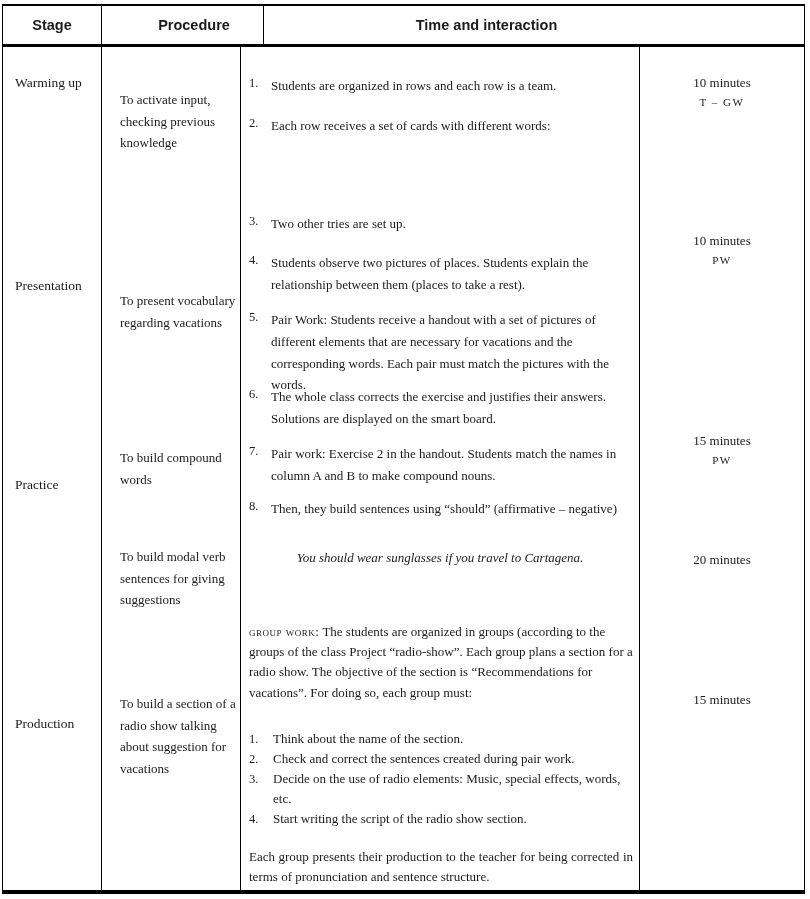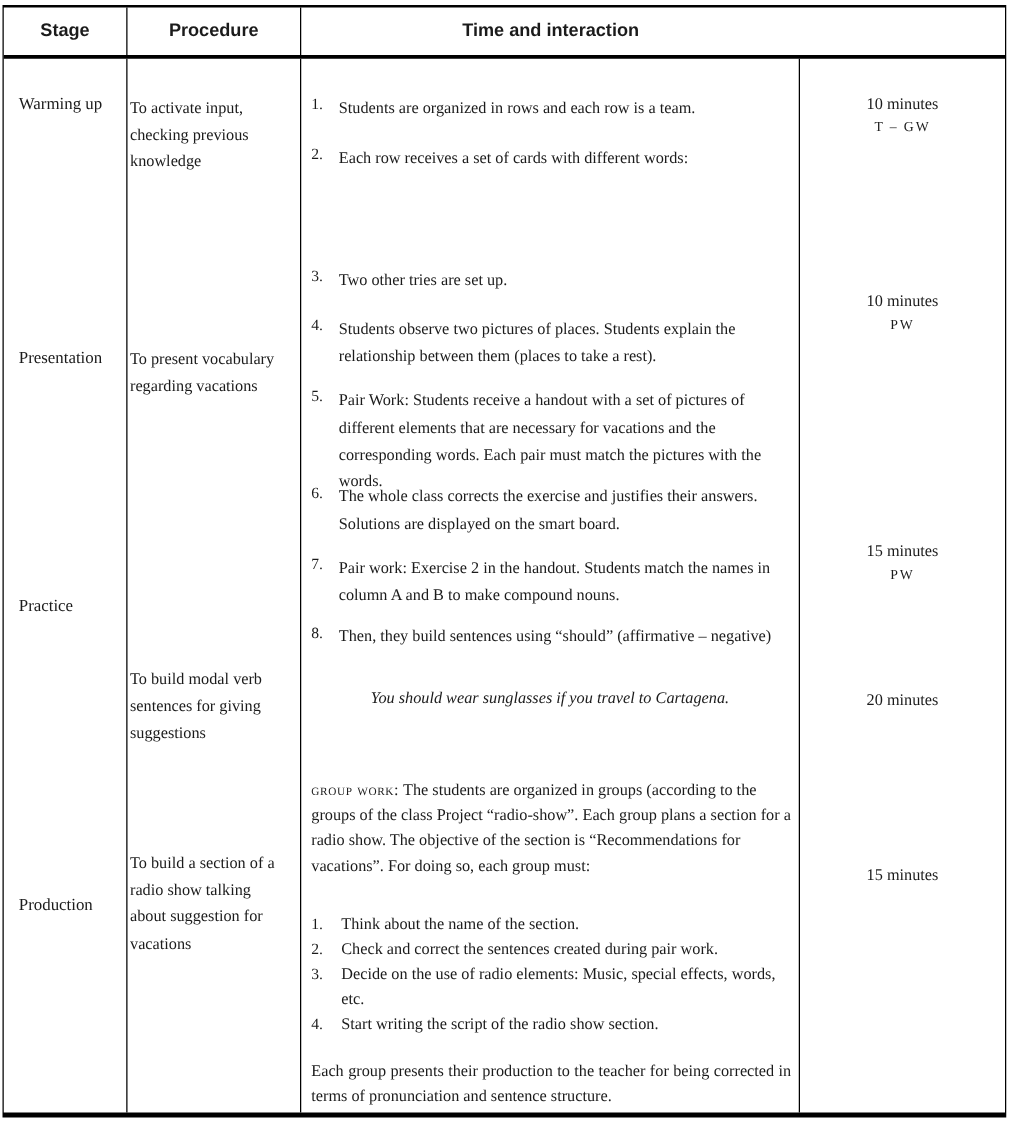--- a/index.html
+++ b/index.html
@@ -9,36 +9,36 @@
     -webkit-font-smoothing:antialiased;
   }
   .table{
     position:absolute;left:2px;top:4px;width:801px;height:884px;
     border-top:2px solid #000;border-bottom:4px solid #000;
     border-left:1px solid #000;border-right:1px solid #000;
     box-sizing:content-box;
   }
   .header{
     display:grid;grid-template-columns:99px 139px 399px 1fr;
-    height:38px;border-bottom:3px solid #000;
+    height:38px;border-bottom:3px solid #000;gap:23px;
   }
   .hcell{
     display:flex;flex-direction:column;align-items:center;justify-content:center;
     text-align:center;font-family:"Liberation Sans", sans-serif;font-weight:bold;
     font-size:14.5px;line-height:17px;border-right:1px solid #000;
   }
   .hcell:last-child{border-right:none;}
   .bodyrow{
     display:grid;grid-template-columns:99px 139px 399px 1fr;height:843px;
   }
   .col{position:relative;border-right:1px solid #000;}
   .col:last-child{border-right:none;}
   .abs{position:absolute;}
   .stage{left:12px;font-size:13.5px;}
-  .aim{left:2px;width:122px;font-size:13px;line-height:21.5px;}
+  .aim{left:18px;width:122px;font-size:13px;line-height:21.5px;margin-top:14px;}
   .pitem{left:8px;display:flex;}
   .pnum{width:22px;flex:none;font-size:12.5px;padding-top:1px;}
   .ptext{width:368px;font-size:13px;line-height:21.8px;}
   .quote{left:0;width:100%;text-align:center;font-style:italic;font-size:13px;line-height:22px;}
   .para{left:8px;width:384px;font-size:13px;line-height:20.2px;}
   .smallcaps{font-variant:small-caps;letter-spacing:0.5px;}
   .steps{left:8px;width:382px;font-size:13px;line-height:20px;}
   .step{display:flex;}
   .snum{width:24px;flex:none;font-size:12.5px;}
   .stext{width:352px;}
@@ -69,20 +69,21 @@
     <div class="col">
       <div class="abs stage" style="top:28px">Warming up</div>
       <div class="abs stage" style="top:231px">Presentation</div>
       <div class="abs stage" style="top:430px">Practice</div>
       <div class="abs stage" style="top:669px">Production</div>
     </div>
 
     <div class="col">
       <div class="abs aim" style="top:28px">To activate input, checking previous knowledge</div>
       <div class="abs aim" style="top:229px">To present vocabulary regarding vacations</div>
+      <div class="abs aim" style="top:386px">To build compound words</div>
       <div class="abs aim" style="top:485px">To build modal verb sentences for giving suggestions</div>
       <div class="abs aim" style="top:632px">To build a section of a radio show talking about suggestion for vacations</div>
     </div>
 
     <div class="col">
       <div class="abs pitem" style="top:28px">
         <span class="pnum">1.</span>
         <div class="ptext">Students are organized in rows and each row is a team.</div>
       </div>
       <div class="abs pitem" style="top:68px">

